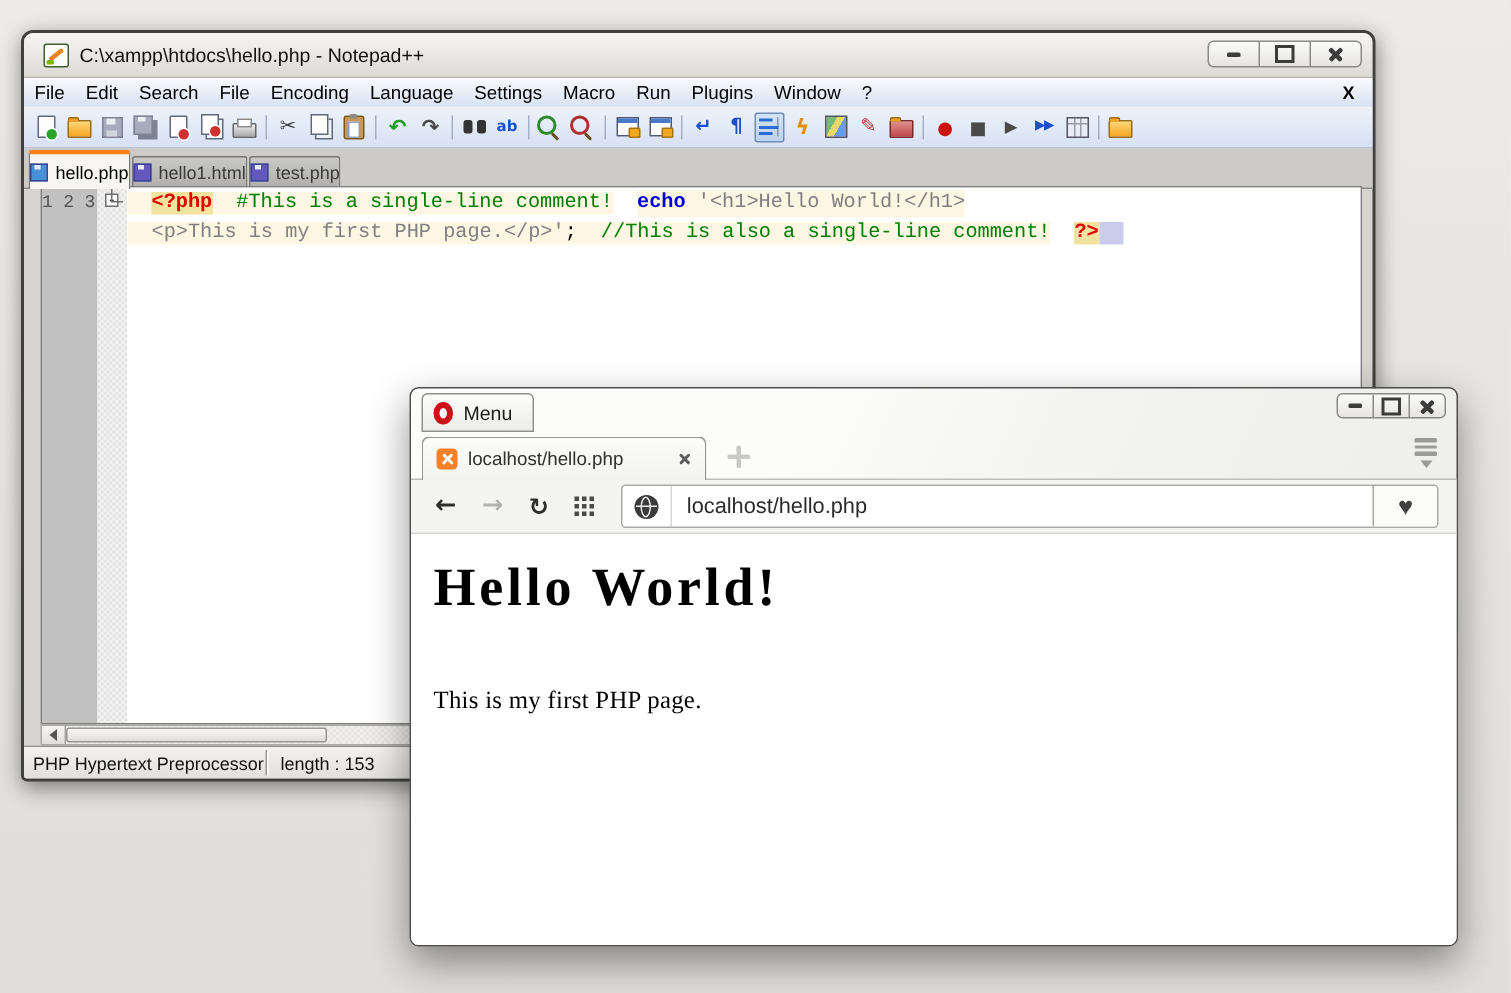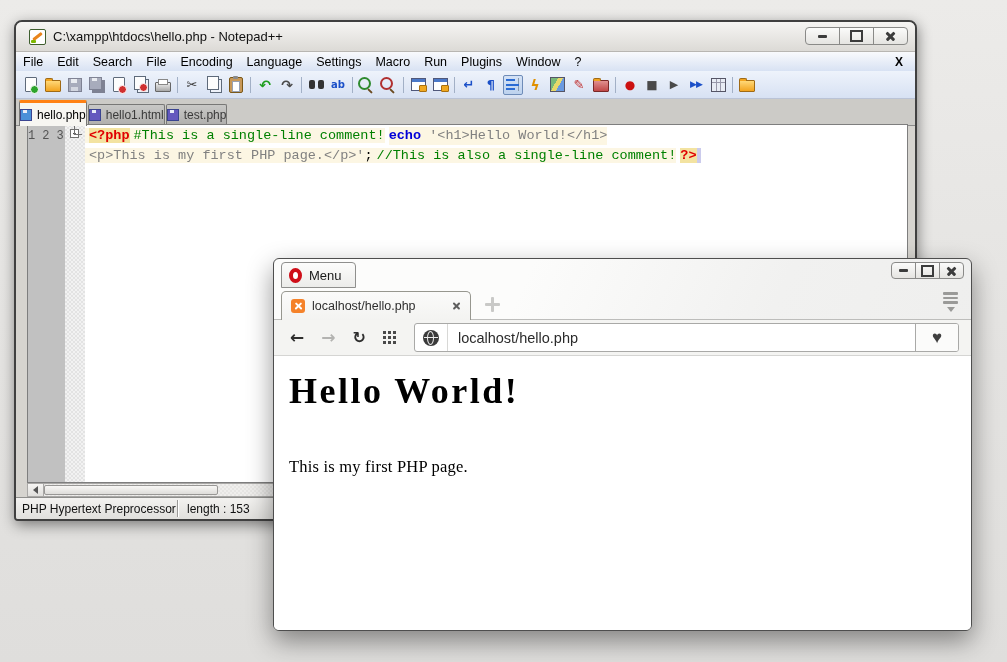--- a/index.html
+++ b/index.html
@@ -87,21 +87,21 @@
     font-family:"Liberation Mono","DejaVu Sans Mono",monospace;font-size:12px;color:#545454;}
   .foldcol{width:20px;flex:0 0 auto;background:repeating-conic-gradient(#F2F2F2 0% 25%,#E3E3E3 0% 50%) 0 0/4px 4px;}
   .fcell{height:18px;position:relative;}
   .f-mid::before{content:"";position:absolute;left:9px;top:0;bottom:0;width:1px;background:#6F6F6F;}
   .f-end::before{content:"";position:absolute;left:9px;top:0;height:9px;width:1px;background:#6F6F6F;}
   .f-end::after{content:"";position:absolute;left:9px;top:9px;width:8px;height:1px;background:#6F6F6F;}
   .f-start::before{content:"";position:absolute;left:9px;top:14px;bottom:0;width:1px;background:#6F6F6F;}
   .fbox{position:absolute;left:5px;top:4px;width:9px;height:9px;background:#FDFDFD;border:1px solid #6F6F6F;
     font:bold 9px/8px "Liberation Mono",monospace;text-align:center;color:#222;box-sizing:border-box;}
   .textcol{flex:1;background:#fff;}
-  .trow{height:18px;line-height:18px;white-space:pre;padding-left:4px;
+  .trow{height:18px;line-height:18px;white-space:pre;padding-left:16px;
     font-family:"Liberation Mono","DejaVu Sans Mono",monospace;font-size:13.5px;color:#000;}
   .r-php{background:#FCF6E3;}
   .r-caret{background:#CBCBEC;}
   .wrapphp{background:#FCF6E3;display:inline-block;height:18px;}
   .s-tag{color:#E00000;font-weight:bold;background:#F3E3A1;}
   .s-kw{color:#0000D8;font-weight:bold;}
   .s-com{color:#008000;}
   .s-str{color:#808080;}
   .s-pl{color:#000;}
   .npp-hscroll{position:absolute;left:11px;right:7px;bottom:22px;height:14px;background:repeating-conic-gradient(#EFEEEC 0% 25%,#E6E5E3 0% 50%) 0 0/4px 4px;border:1px solid #A9A8A6;box-sizing:border-box;}

